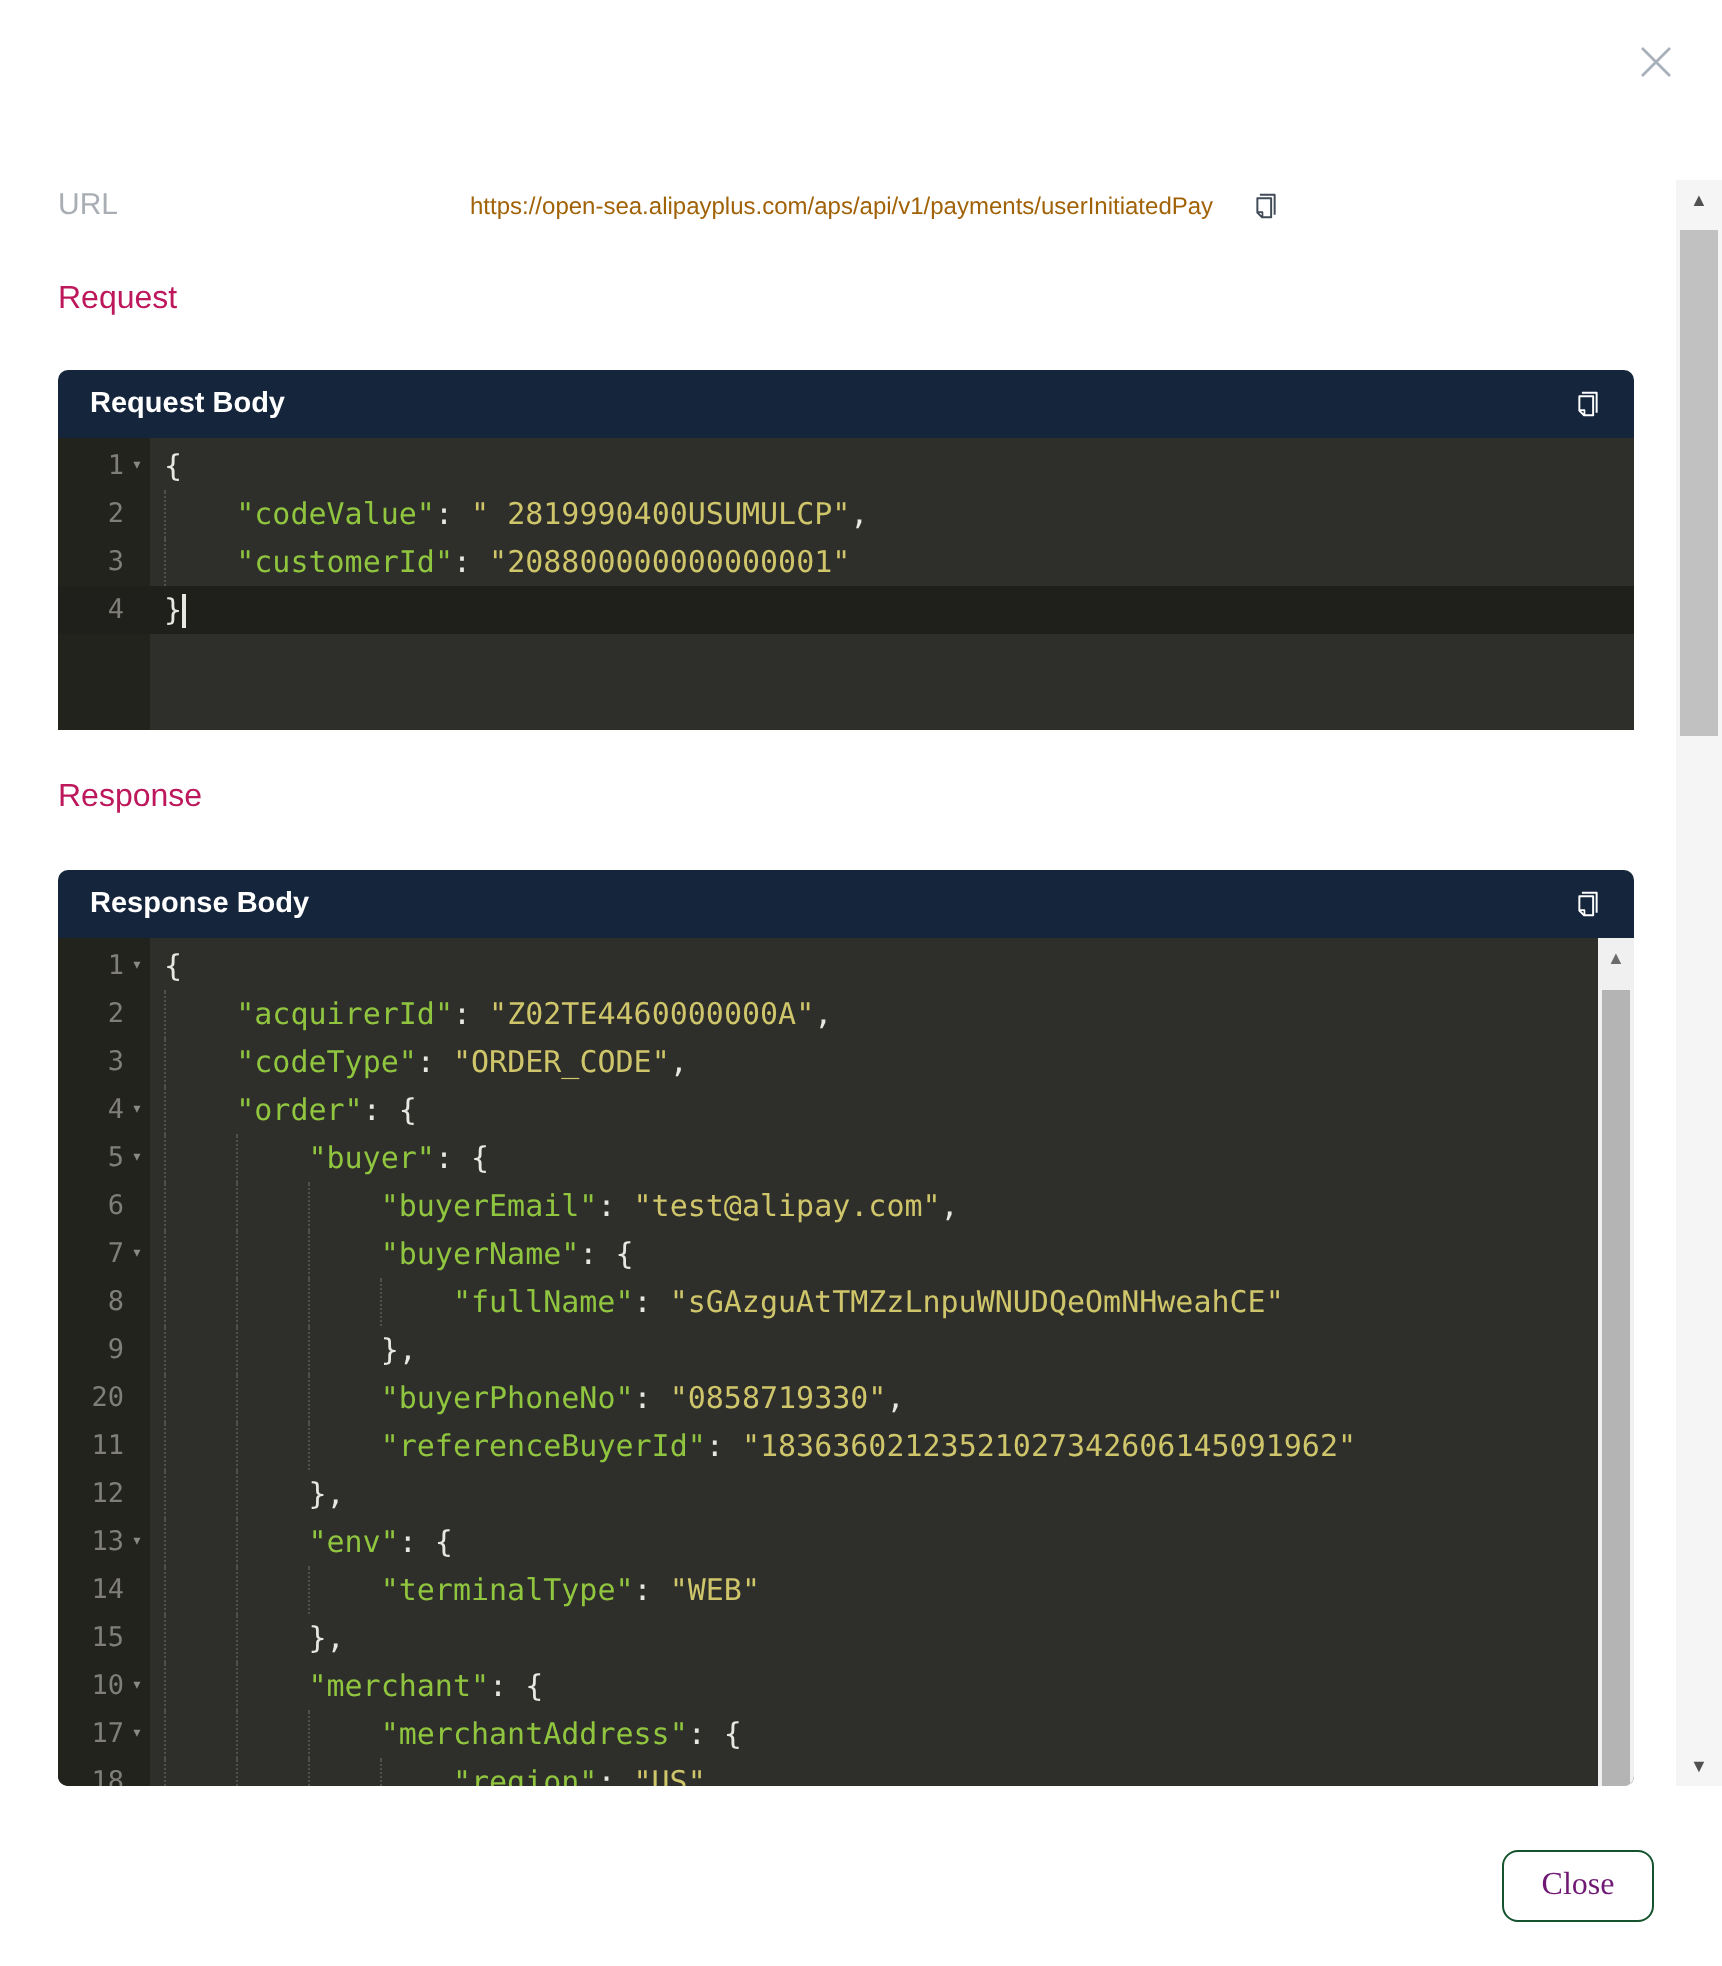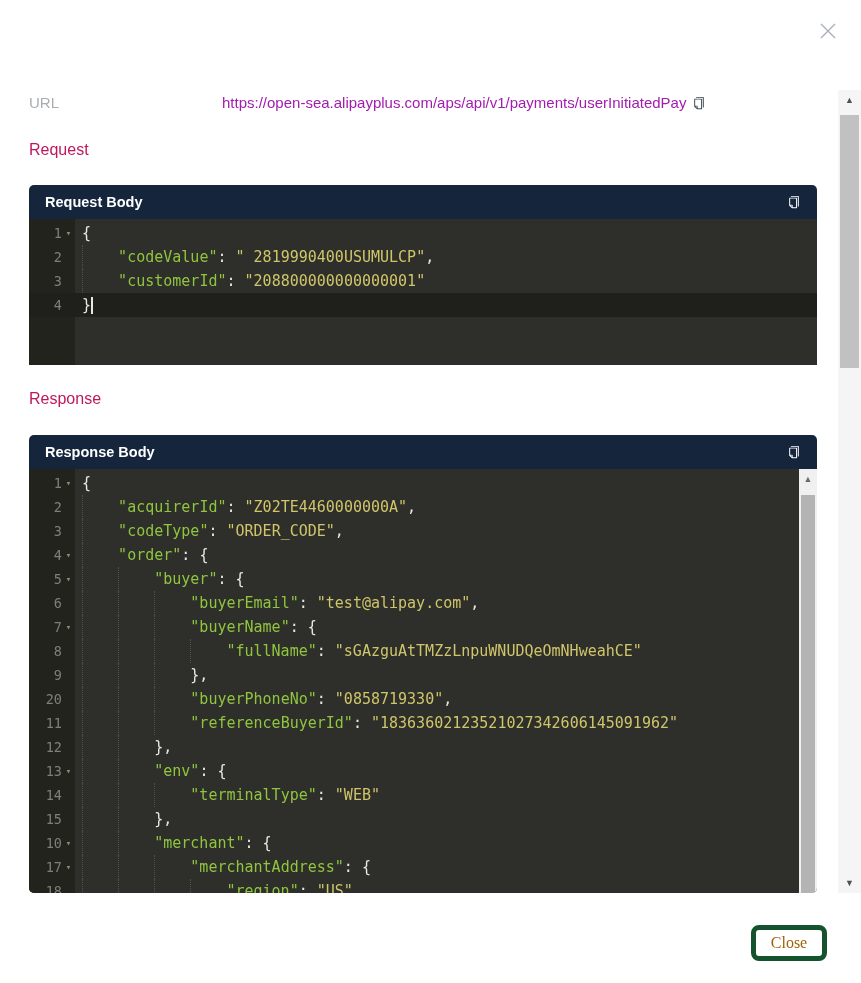--- a/index.html
+++ b/index.html
@@ -5,23 +5,23 @@
   * { margin:0; padding:0; box-sizing:border-box; }
   html,body { width:861px; height:983px; background:#ffffff; font-family:"Liberation Sans", sans-serif; overflow:hidden; position:relative; }
 
   .modal { position:absolute; inset:0; background:#fff; }
 
   .modal-title { position:absolute; left:29px; top:30px; font-size:20px; font-weight:bold; color:#1c2b45; letter-spacing:.2px; }
   .close-x { position:absolute; right:24px; top:22px; width:18px; height:18px; cursor:pointer; }
   .close-x svg { display:block; }
 
   
-  .url-row { position:absolute; left:29px; top:94px; width:760px; display:flex; align-items:center; }
+  .url-row { position:absolute; left:29px; top:94px; width:760px; display:flex; align-items:center;gap:13px; }
   .url-label { color:#a9aeb4; font-size:15px; width:193px; flex:0 0 193px; }
-  .url-value { color:#a21caf; font-size:15px; white-space:nowrap; }
+  .url-value { color:#a16207; font-size:12px; white-space:nowrap; }
   .url-copy { margin-left:6px; color:#414b58; display:inline-flex; align-items:center; cursor:pointer; }
 
   .section-label { position:absolute; left:29px; font-size:16px; color:#be185d; }
   .section-label.request { top:141px; }
   .section-label.response { top:390px; }
 
   
   .editor { position:absolute; left:29px; width:788px; border-radius:5px; overflow:hidden; }
   .editor.request { top:185px; height:208px; }
   .editor.response { top:435px; height:458px; }
@@ -54,21 +54,21 @@
   .inner-scrollbar .sb-thumb { position:absolute; top:26px; bottom:0; left:2px; right:2px; background:#b4b4b4; cursor:pointer; }
 
   
   .outer-scrollbar { position:absolute; right:0; top:90px; width:23px; height:803px; background:#f5f5f5; }
   .outer-scrollbar .sb-up, .outer-scrollbar .sb-down { position:absolute; left:0; width:100%; height:20px; display:flex; align-items:center; justify-content:center; color:#515151; font-size:9px; cursor:pointer; }
   .outer-scrollbar .sb-up { top:0; }
   .outer-scrollbar .sb-down { bottom:0; }
   .outer-scrollbar .sb-thumb { position:absolute; left:2px; right:2px; top:25px; height:253px; background:#c1c1c1; cursor:pointer; }
 
   
-  .close-btn { position:absolute; left:751px; top:925px; width:76px; height:36px; background:#fff; border:5px solid #14532d; border-radius:8px; font-family:"Liberation Serif", serif; font-size:16px; color:#a16207; display:flex; align-items:center; justify-content:center; cursor:pointer; }
+  .close-btn { position:absolute; left:751px; top:925px; width:76px; height:36px; background:#fff; border:1px solid #14532d; border-radius:8px; font-family:"Liberation Serif", serif; font-size:16px; color:#701a75; display:flex; align-items:center; justify-content:center; cursor:pointer; }
 </style>
 </head>
 <body>
 
 <div class="modal">
 
 
   <div class="close-x">
     <svg width="18" height="18" viewBox="0 0 18 18">
         <path d="M2 2 L16 16 M16 2 L2 16" stroke="#a9b0ba" stroke-width="1.4" fill="none"></path>

